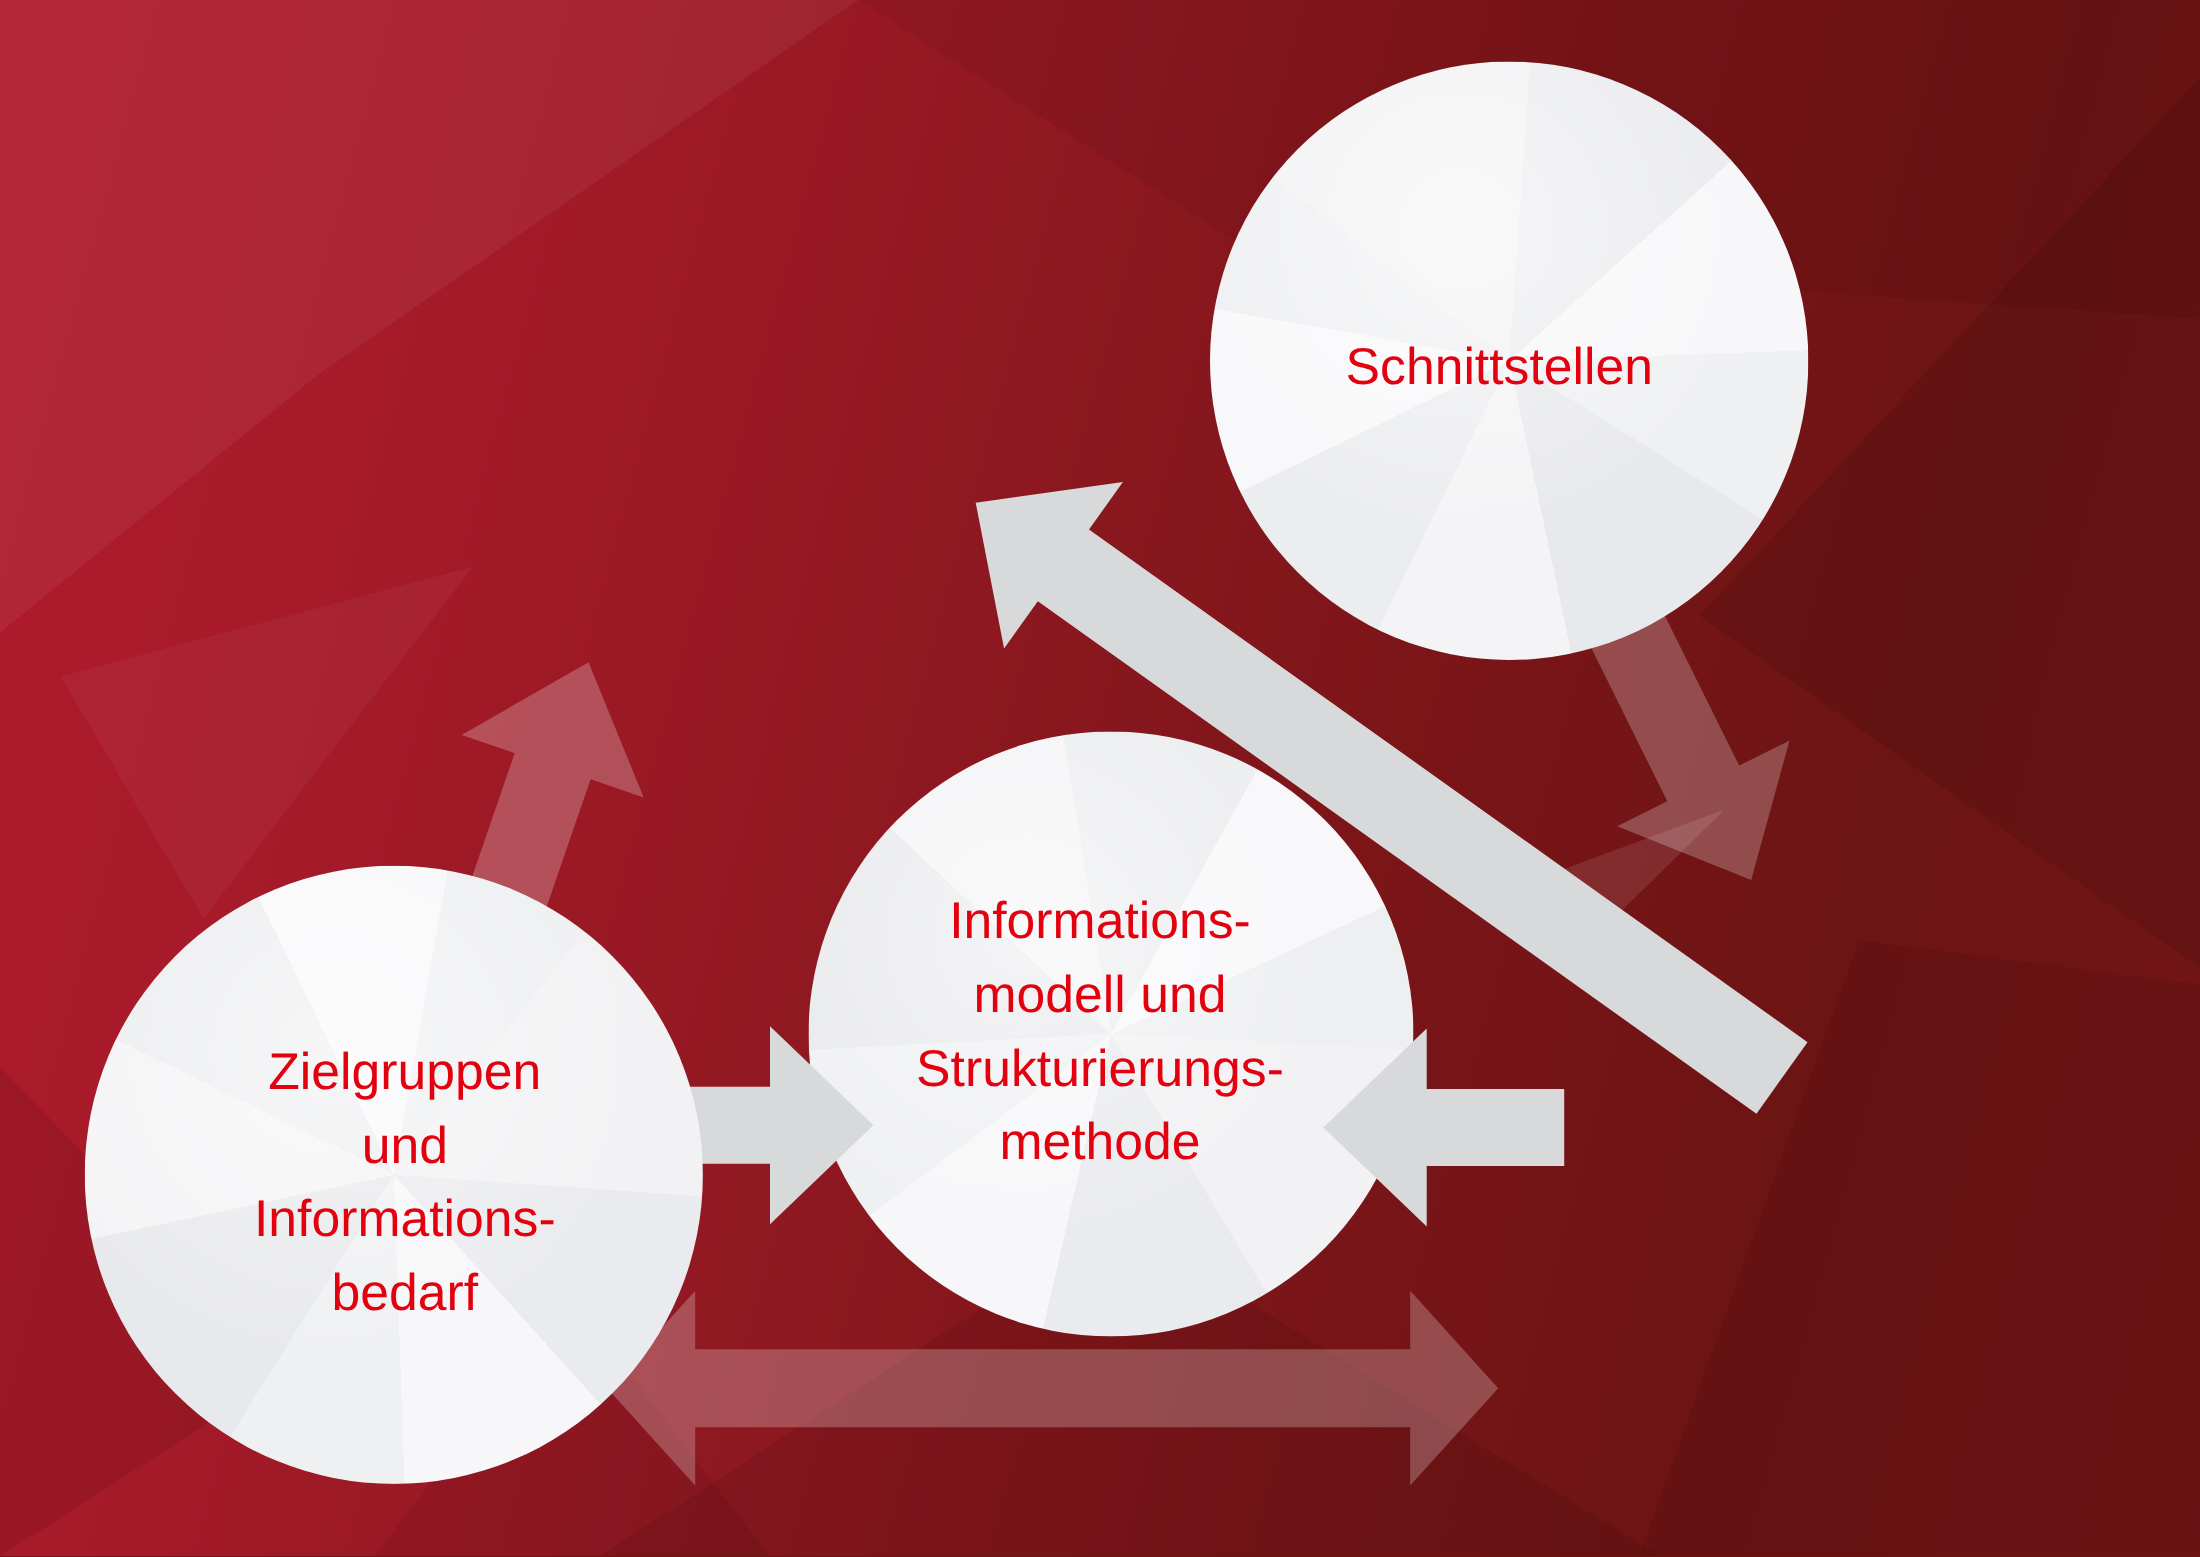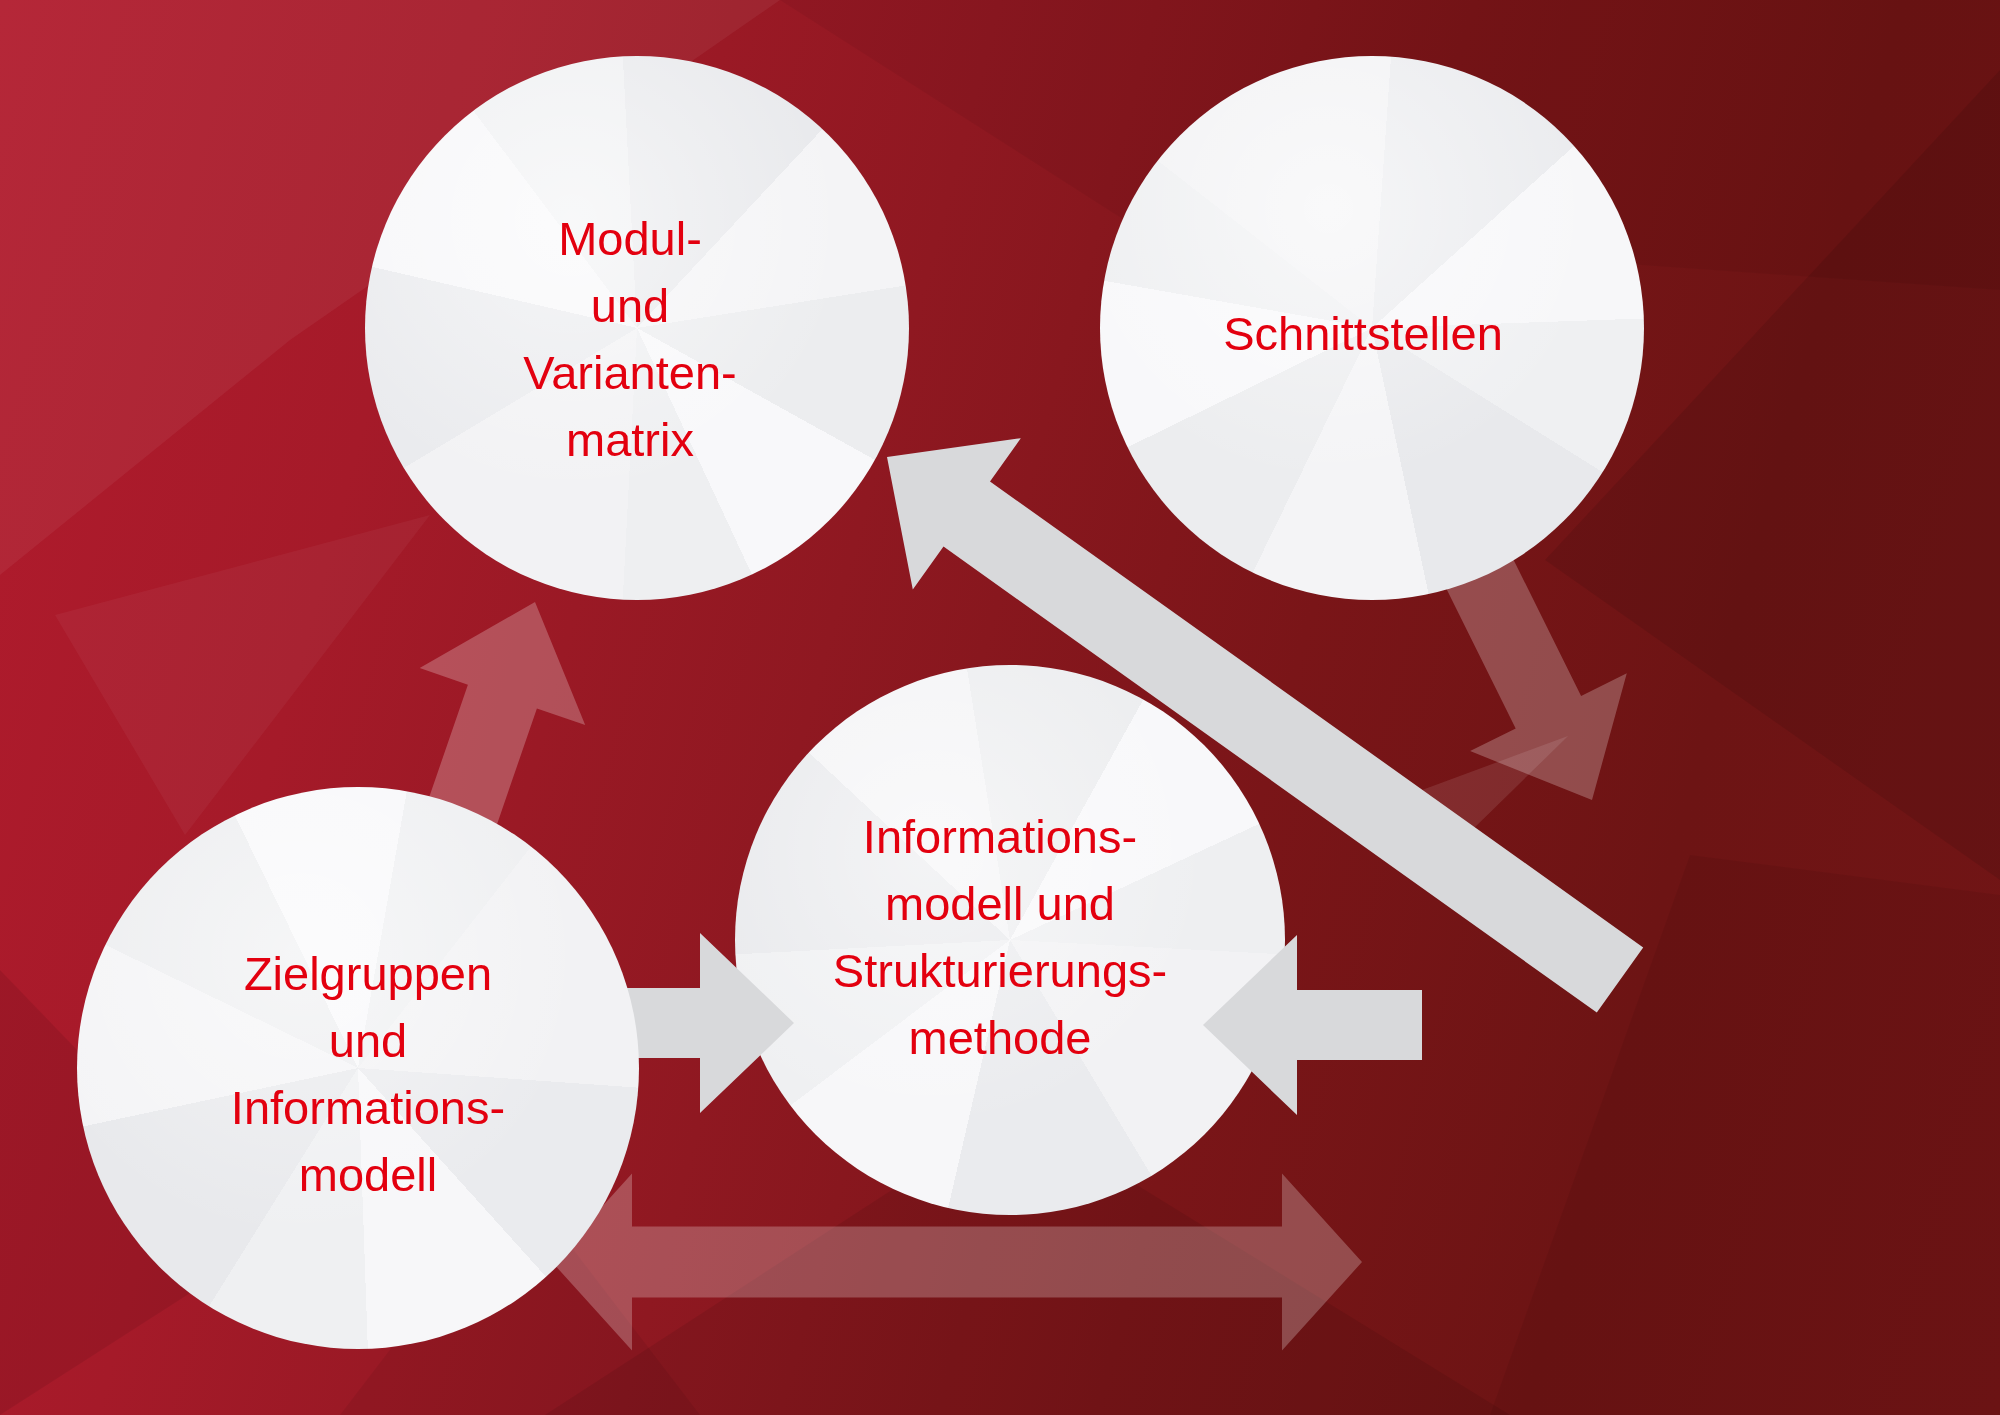--- a/index.html
+++ b/index.html
@@ -77,27 +77,22 @@
 modell und
 Strukturierungs-
 methode</div>
   </div>
 
   <svg class="layer arrows-over" viewBox="0 0 2000 1415" aria-hidden="true">
       <polygon points="598.0,1058.0 700.0,1058.0 700.0,1113.0 794.0,1023.0 700.0,933.0 700.0,988.0 598.0,988.0" fill="#d8d9db"></polygon>
       <polygon points="1422.0,990.0 1297.0,990.0 1297.0,935.0 1203.0,1025.0 1297.0,1115.0 1297.0,1060.0 1422.0,1060.0" fill="#d8d9db"></polygon>
     </svg>
 
-  <div class="circle circle-outer grad-0" style="left: 365px; top: 56px; height: 544px; width: 544px;">
-    <div class="label" style="left: calc(50% - 7px); top: calc(50% + 11px);">Modul-
-und Varianten-
-matrix</div>
-  </div>
   <div class="circle circle-outer grad-1" style="left: 1100px; top: 56px; height: 544px; width: 544px;">
     <div class="label" style="left: calc(50% - 9px); top: calc(50% + 5px);">Schnittstellen</div>
   </div>
   <div class="circle circle-outer grad-3" style="left: 77px; top: 787px; height: 562px; width: 562px;">
     <div class="label" style="left: calc(50% + 10px); top: calc(50% + 6px);">Zielgruppen
 und Informations-
-modell</div>
+bedarf</div>
   </div>
 
 </div>
 
 </body></html>

